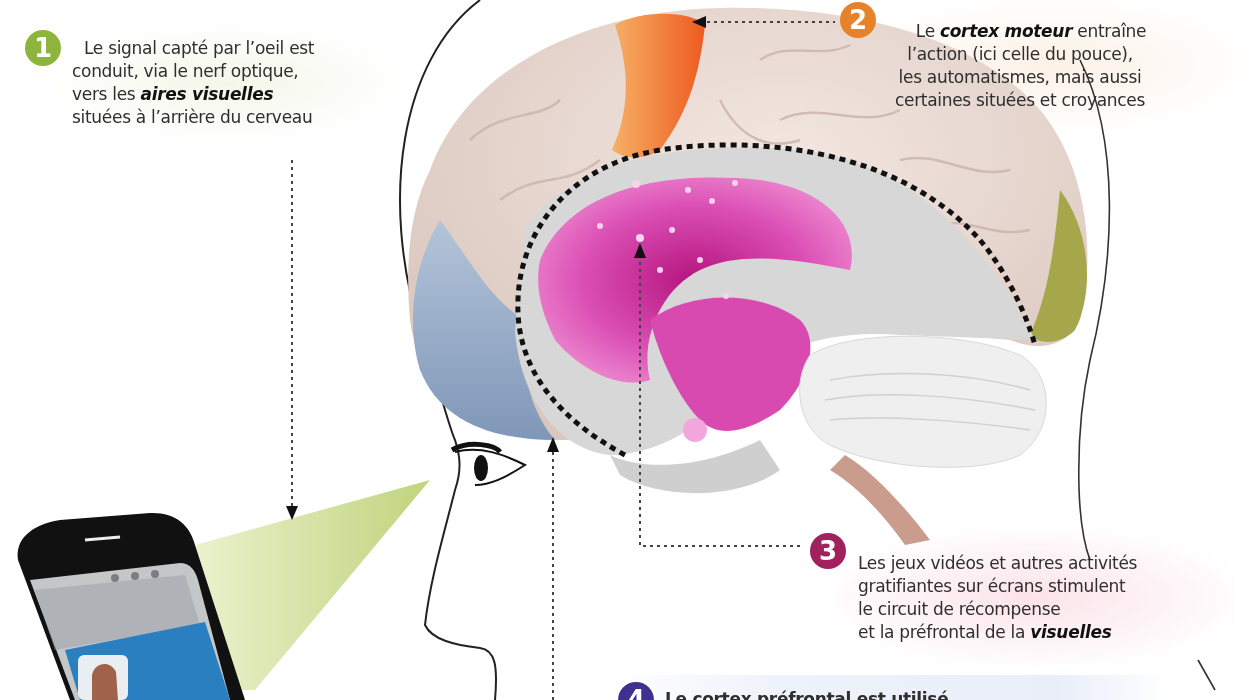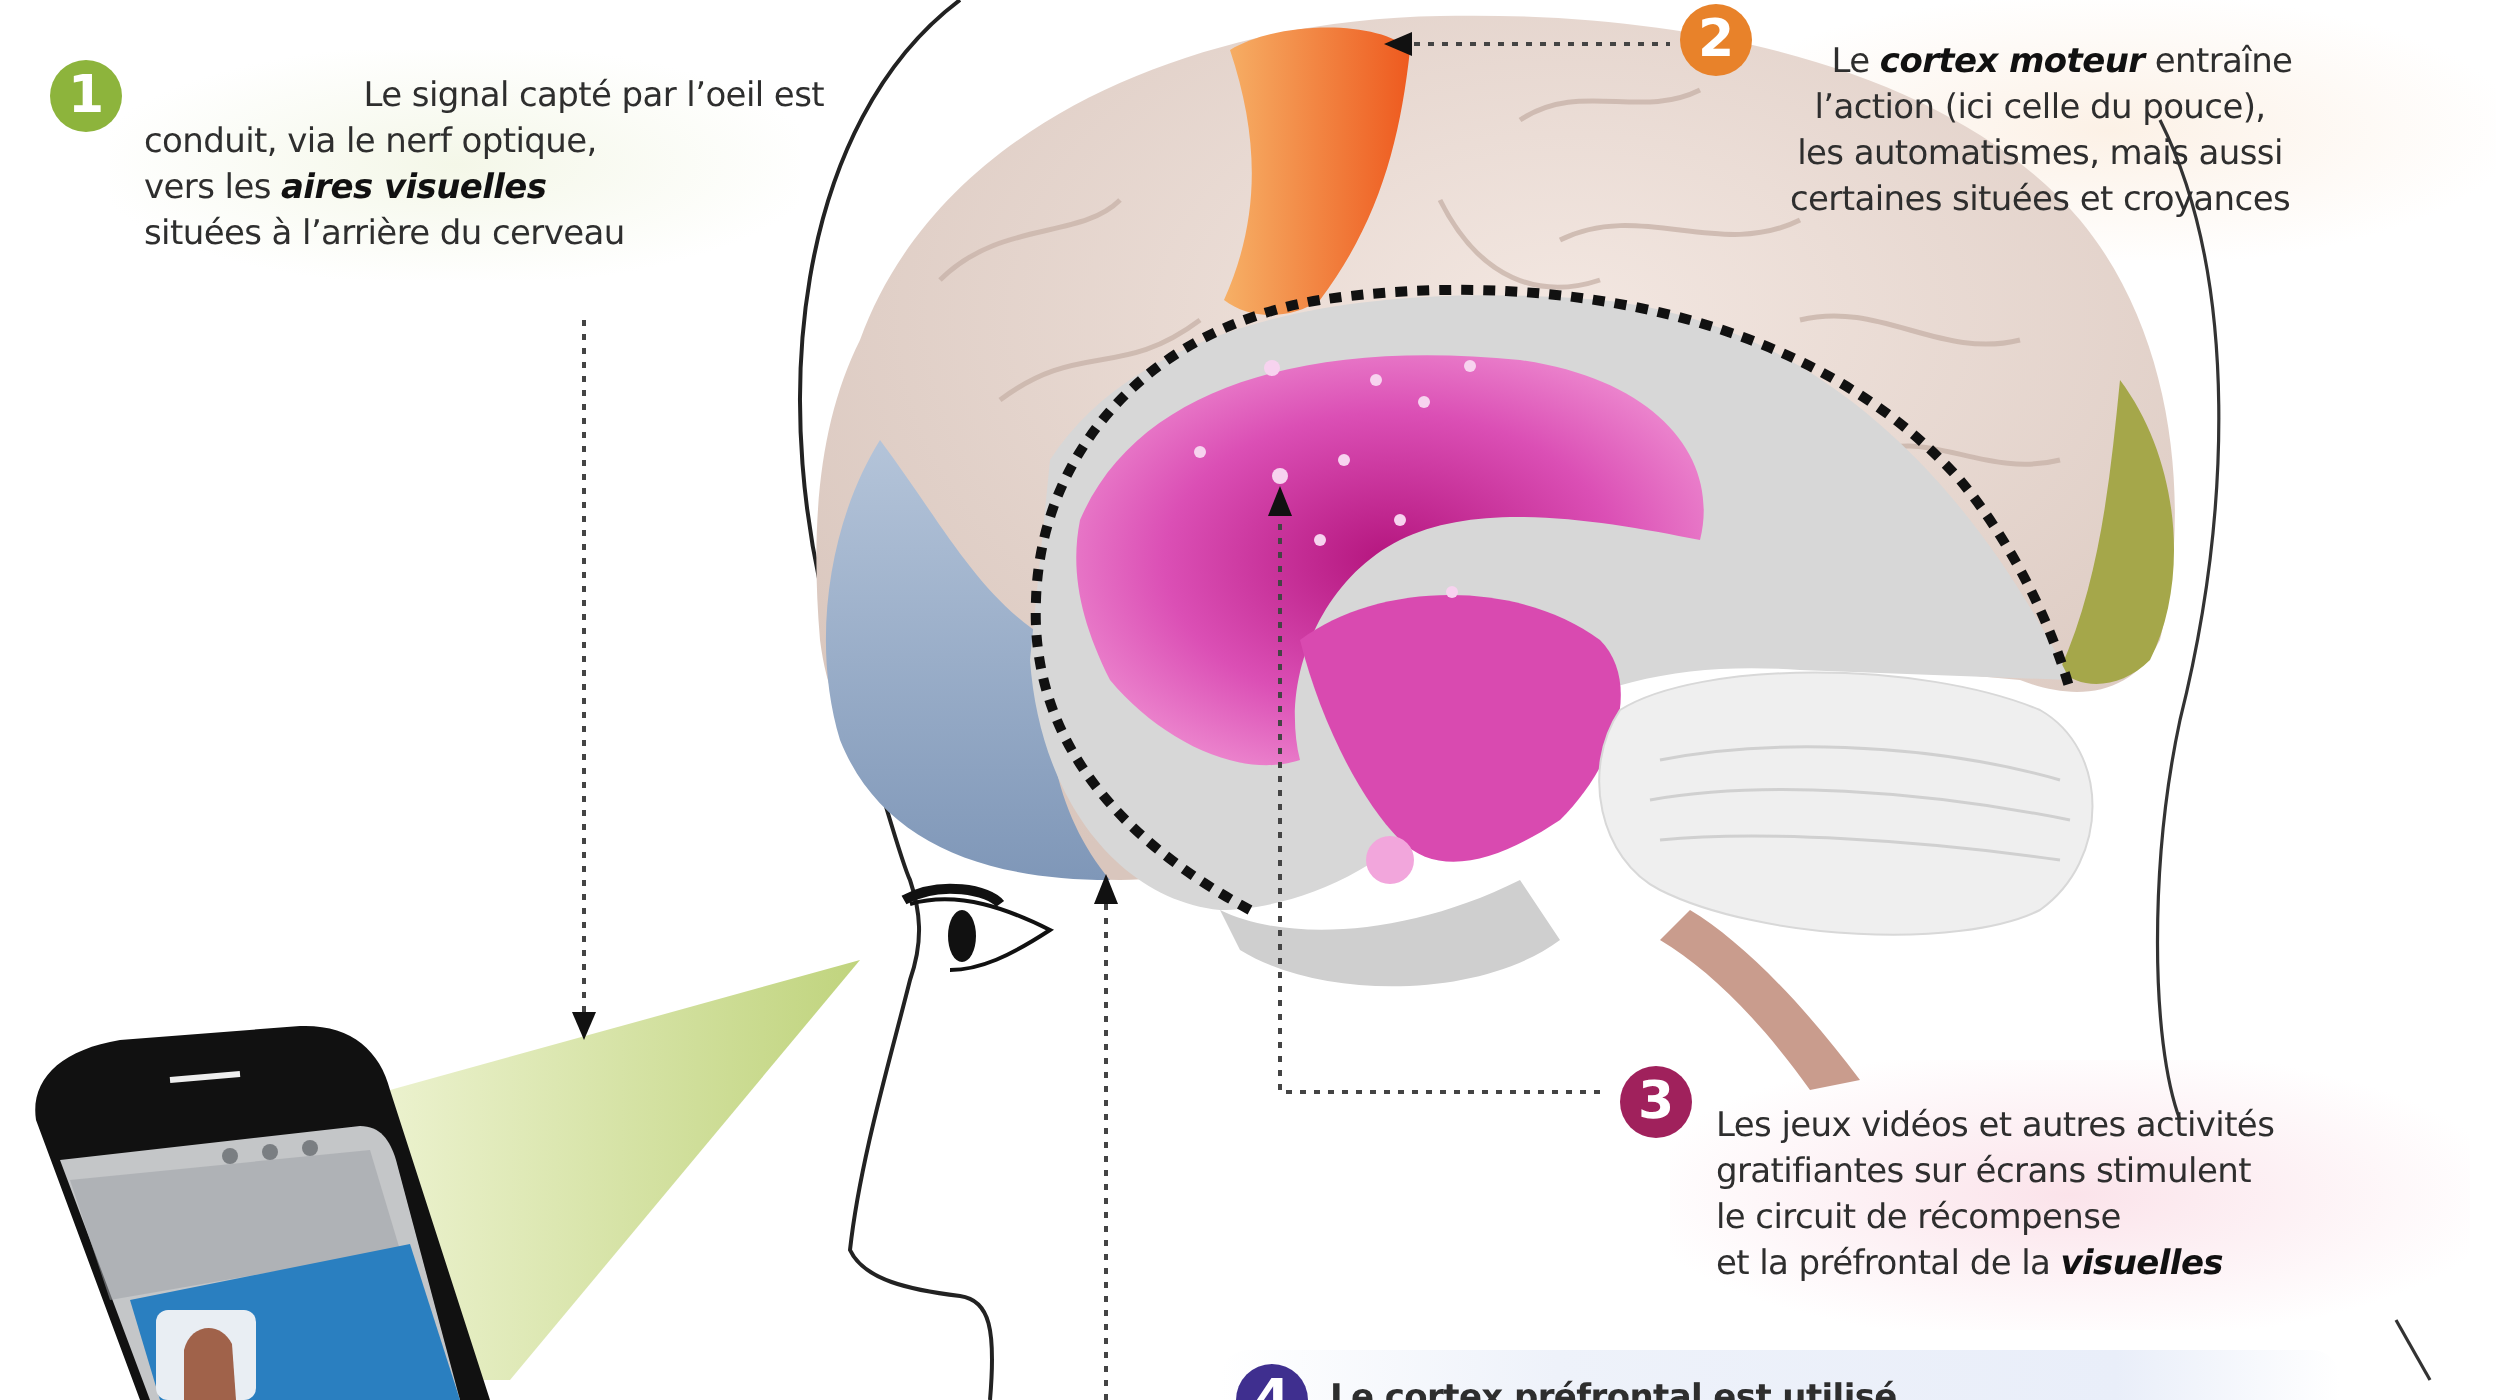--- a/index.html
+++ b/index.html
@@ -126,21 +126,21 @@
     <path d="M92,675 C95,662 110,660 116,672 L118,700 L92,700 Z" fill="#a0624a"></path>
     <line x1="85" y1="540" x2="120" y2="537" stroke="#eee" stroke-width="3"></line>
     <circle cx="115" cy="578" r="4" fill="#7a7e82"></circle>
     <circle cx="135" cy="576" r="4" fill="#7a7e82"></circle>
     <circle cx="155" cy="574" r="4" fill="#7a7e82"></circle>
   </g>
 </svg>
 
 <div class="badge" style="left:25px;top:30px;background:#8db43c;">1</div>
 <div class="caption" style="left:72px;top:37px;width:340px;">
-  <div style="padding-left:12px;text-align:right;">Le signal capté par l’oeil est</div>
+  <div style="padding-left:12px;">Le signal capté par l’oeil est</div>
   <div>conduit, via le nerf optique,</div>
   <div><span>vers les </span><b>aires visuelles</b></div>
   <div>situées à l’arrière du cerveau</div>
 </div>
 
 <div class="badge" style="left:840px;top:2px;background:#e8822a;">2</div>
 <div class="caption" style="left:840px;top:20px;width:360px;text-align:center;">
   <div style="padding-left:22px;"><span>Le </span><b>cortex moteur</b><span> entraîne</span></div>
   <div>l’action (ici celle du pouce),</div>
   <div>les automatismes, mais aussi</div>

